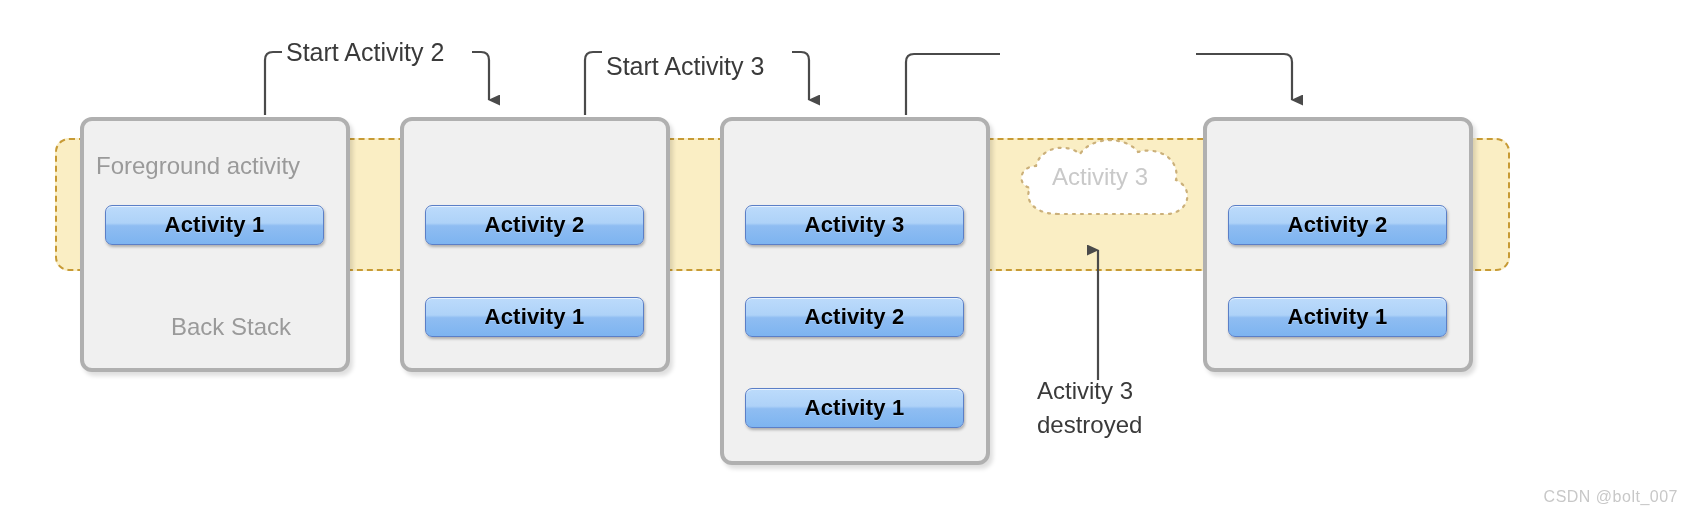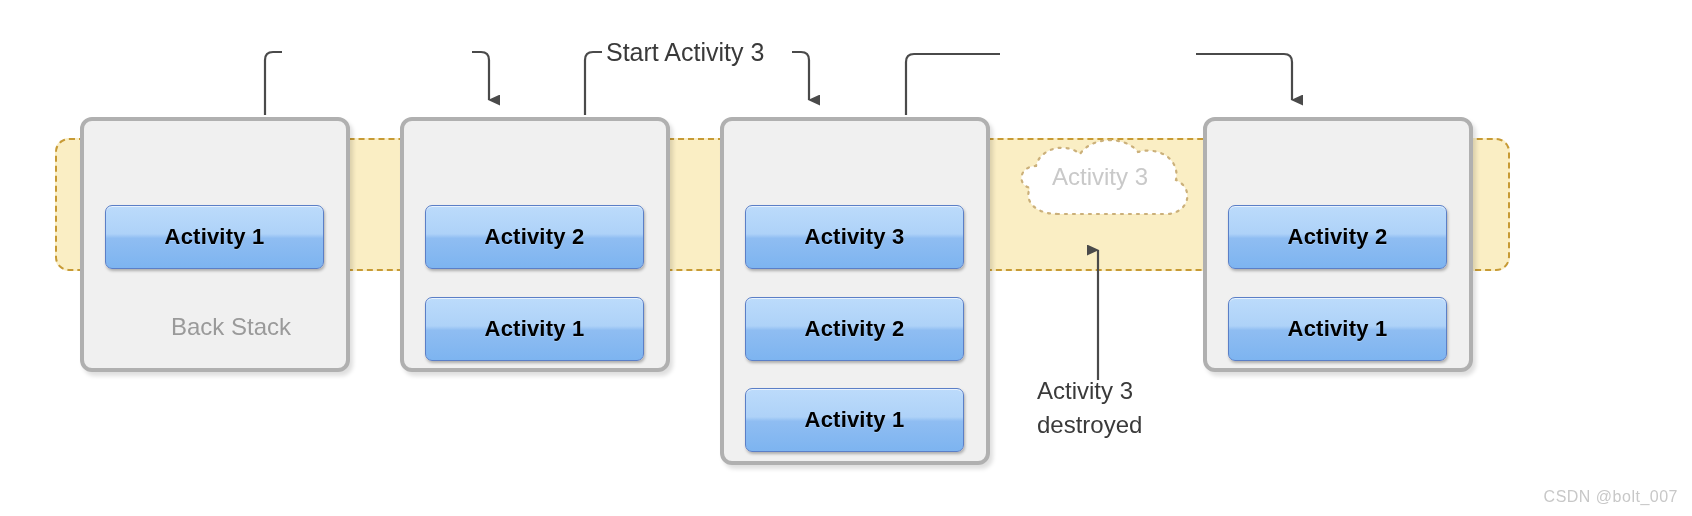--- a/index.html
+++ b/index.html
@@ -31,21 +31,21 @@
     border:4px solid #b0b0b0;
     border-radius:12px;
     z-index:2;
     box-shadow:3px 4px 4px rgba(0,0,0,0.13);
   }
 
   
   .act-btn{
     position:absolute;
     box-sizing:border-box;
-    height:64px;
+    height:40px;
     border:1px solid #5b7fc7;
     border-radius:7px;
     background:linear-gradient(to bottom,#bcdbfb 0%,#aed2f8 45%,#8fbdf2 52%,#7db4f0 100%);
     box-shadow:1px 2px 3px rgba(0,0,0,0.28), inset 0 1px 0 rgba(255,255,255,0.65);
     display:flex;align-items:center;justify-content:center;
     font-size:22px;font-weight:bold;color:#000;
     letter-spacing:0.2px;
     z-index:4;
     text-shadow:0 1px 0 rgba(255,255,255,0.25);
   }
@@ -107,20 +107,21 @@
   <div class="fg-band"></div>
 
   <div class="panel" style="left:80px;top:117px;width:270px;height:255px;"></div>
 
   <div class="panel" style="left:400px;top:117px;width:270px;height:255px;"></div>
 
   <div class="panel" style="left:720px;top:117px;width:270px;height:348px;"></div>
 
   <div class="panel" style="left:1203px;top:117px;width:270px;height:255px;"></div>
 
+  <div class="ghost-label" style="left:96px;top:152px;">Foreground activity</div>
   <div class="ghost-label" style="left:148px;top:313px;margin-left:23px;">Back Stack</div>
 
   <div class="act-btn" style="left:105px;top:205px;width:219px;">Activity 1</div>
 
   <div class="act-btn" style="left:425px;top:205px;width:219px;">Activity 2</div>
   <div class="act-btn" style="left:425px;top:297px;width:219px;">Activity 1</div>
 
   <div class="act-btn" style="left:745px;top:205px;width:219px;">Activity 3</div>
   <div class="act-btn" style="left:745px;top:297px;width:219px;">Activity 2</div>
   <div class="act-btn" style="left:745px;top:388px;width:219px;">Activity 1</div>
@@ -165,20 +166,21 @@
     <g>
       <path d="M906,115 L906,62 Q906,54 914,54 L1000,54" fill="none" stroke="#4a4a4a" stroke-width="2.2"></path>
       <path d="M1196,54 L1284,54 Q1292,54 1292,62 L1292,100" fill="none" stroke="#4a4a4a" stroke-width="2.2" marker-end="url(#arrowDown)"></path>
     </g>
 
     <g>
       <path d="M1098,380 L1098,250" fill="none" stroke="#4a4a4a" stroke-width="2.2" marker-end="url(#arrowUp)"></path>
     </g>
   </svg>
 
-  <div class="callout-text" style="left:606px;top:38px;">Start Activity 3</div>
+  <div class="callout-text" style="left:286px;top:38px;">Start Activity 2</div>
+  <div class="callout-text" style="left:606px;top:52px;">Start Activity 3</div>
 
   <div class="note" style="left:1037px;top:374px;">Activity 3
 destroyed</div>
 
   <div class="watermark">CSDN @bolt_007</div>
 
 </div>
 
 </body></html>

